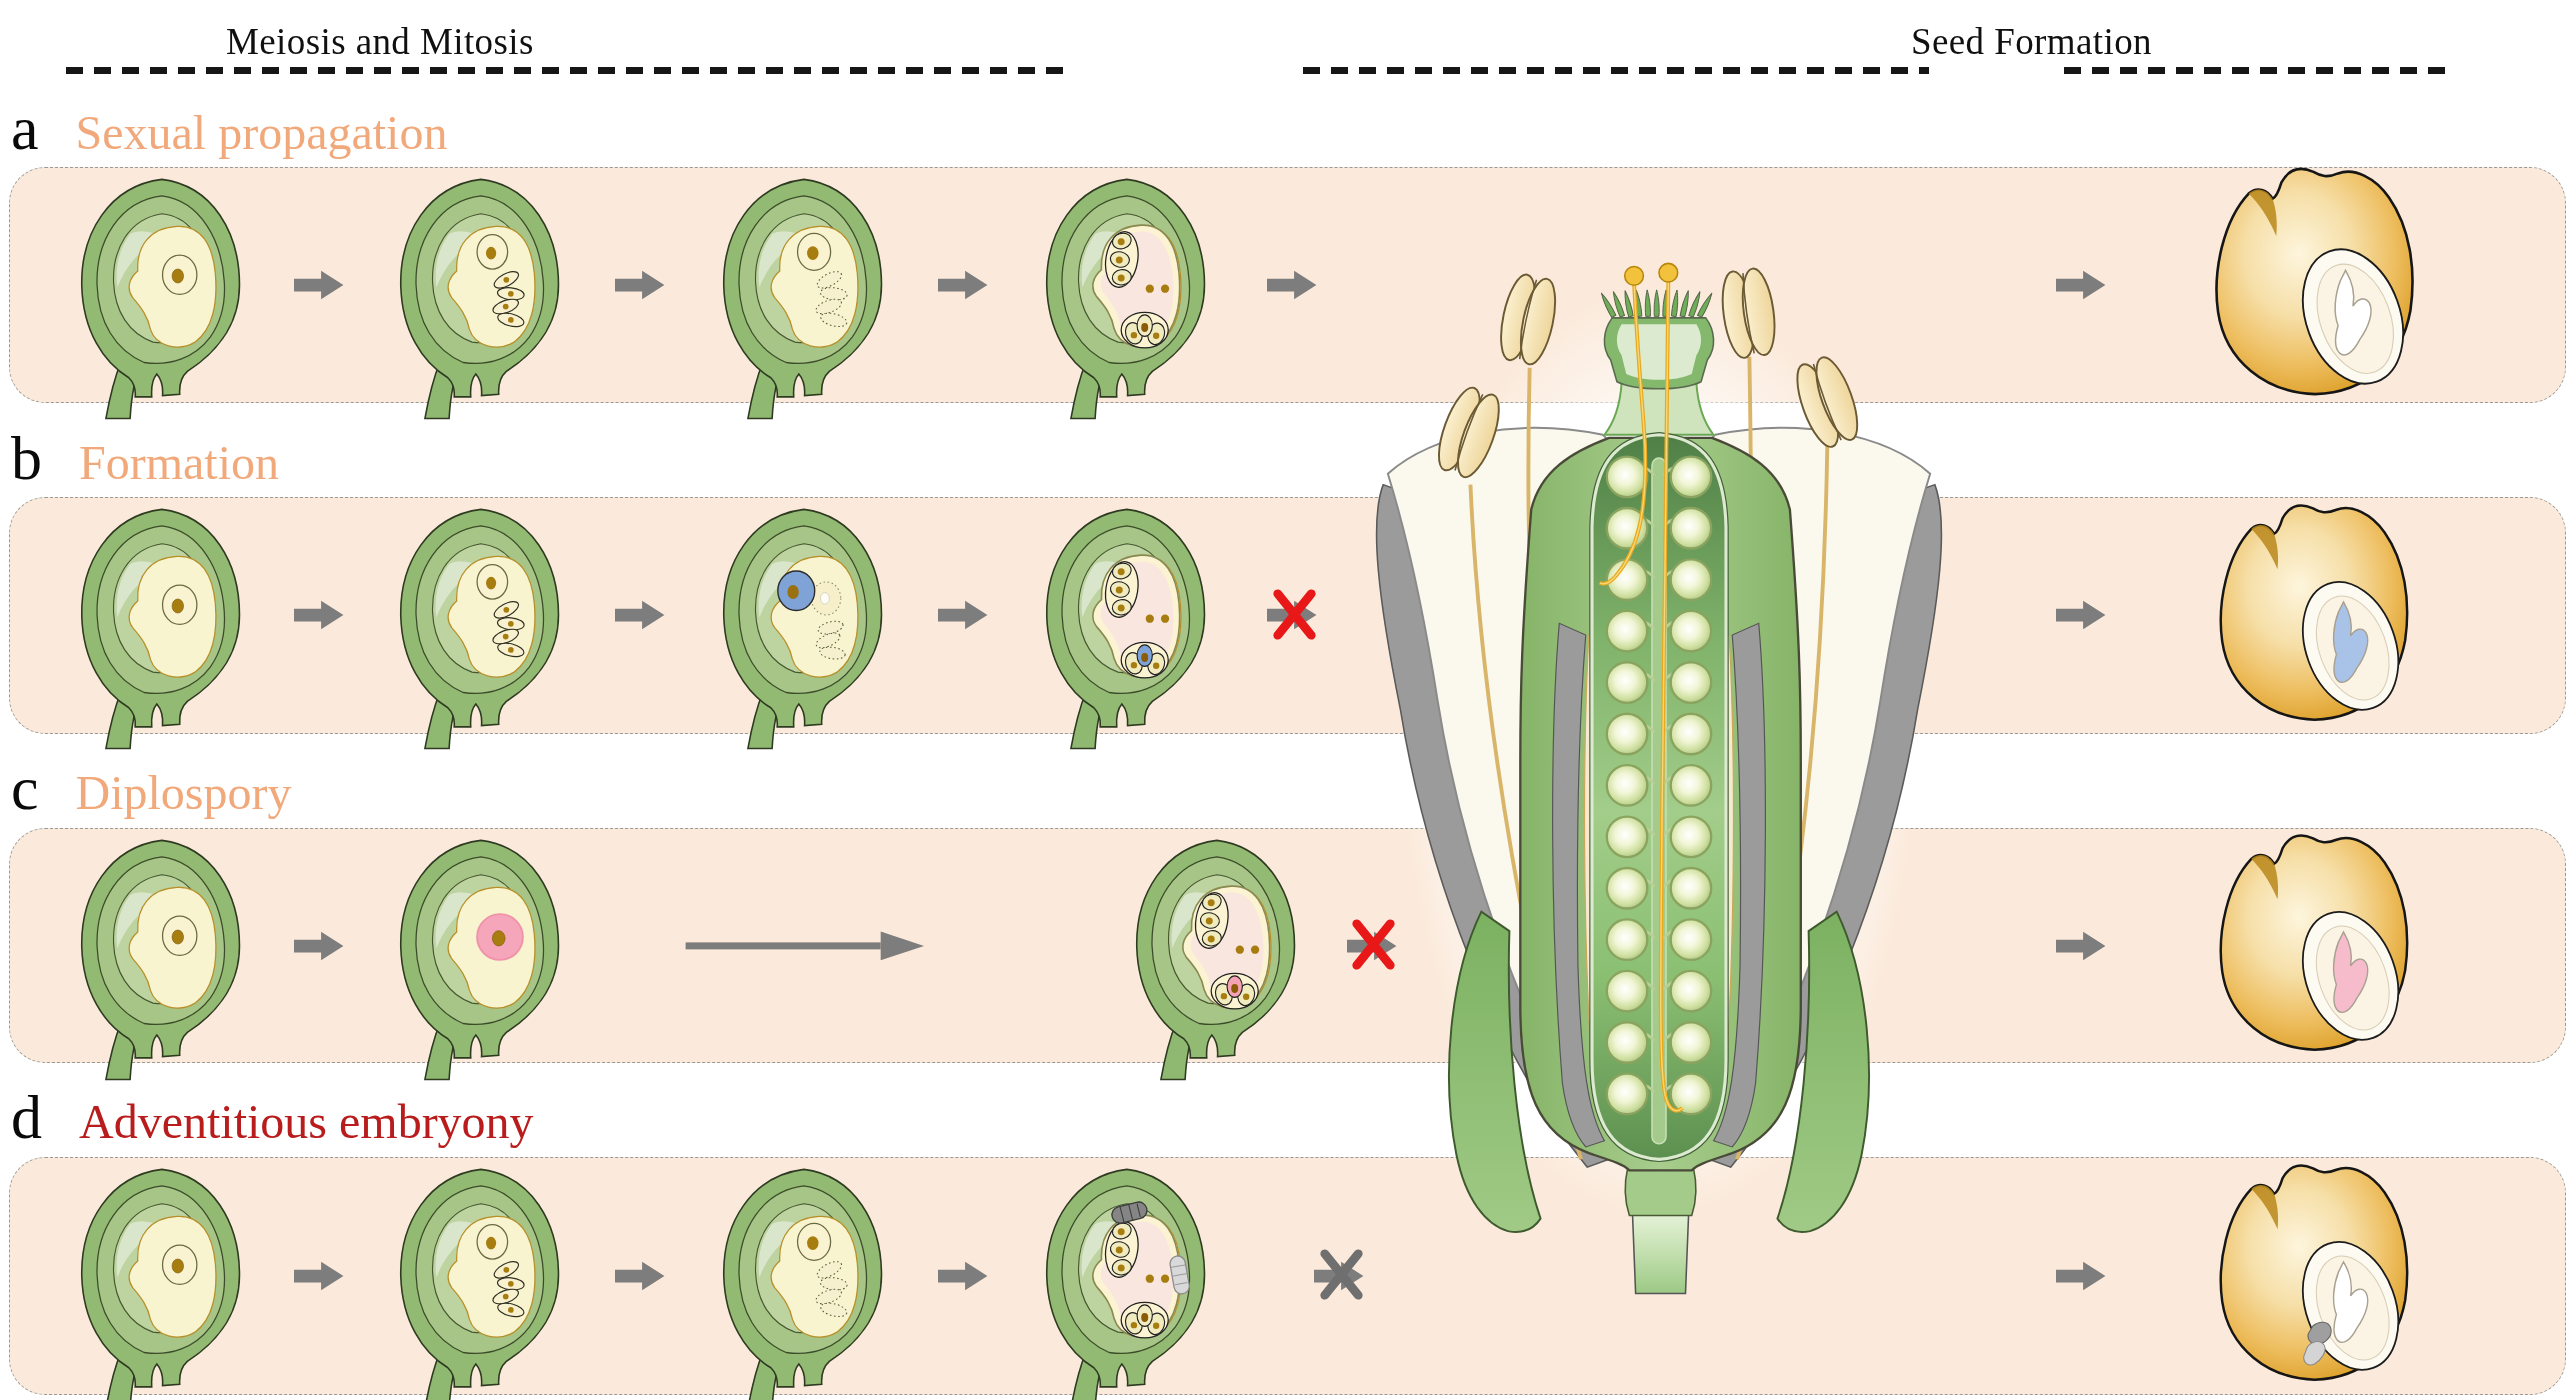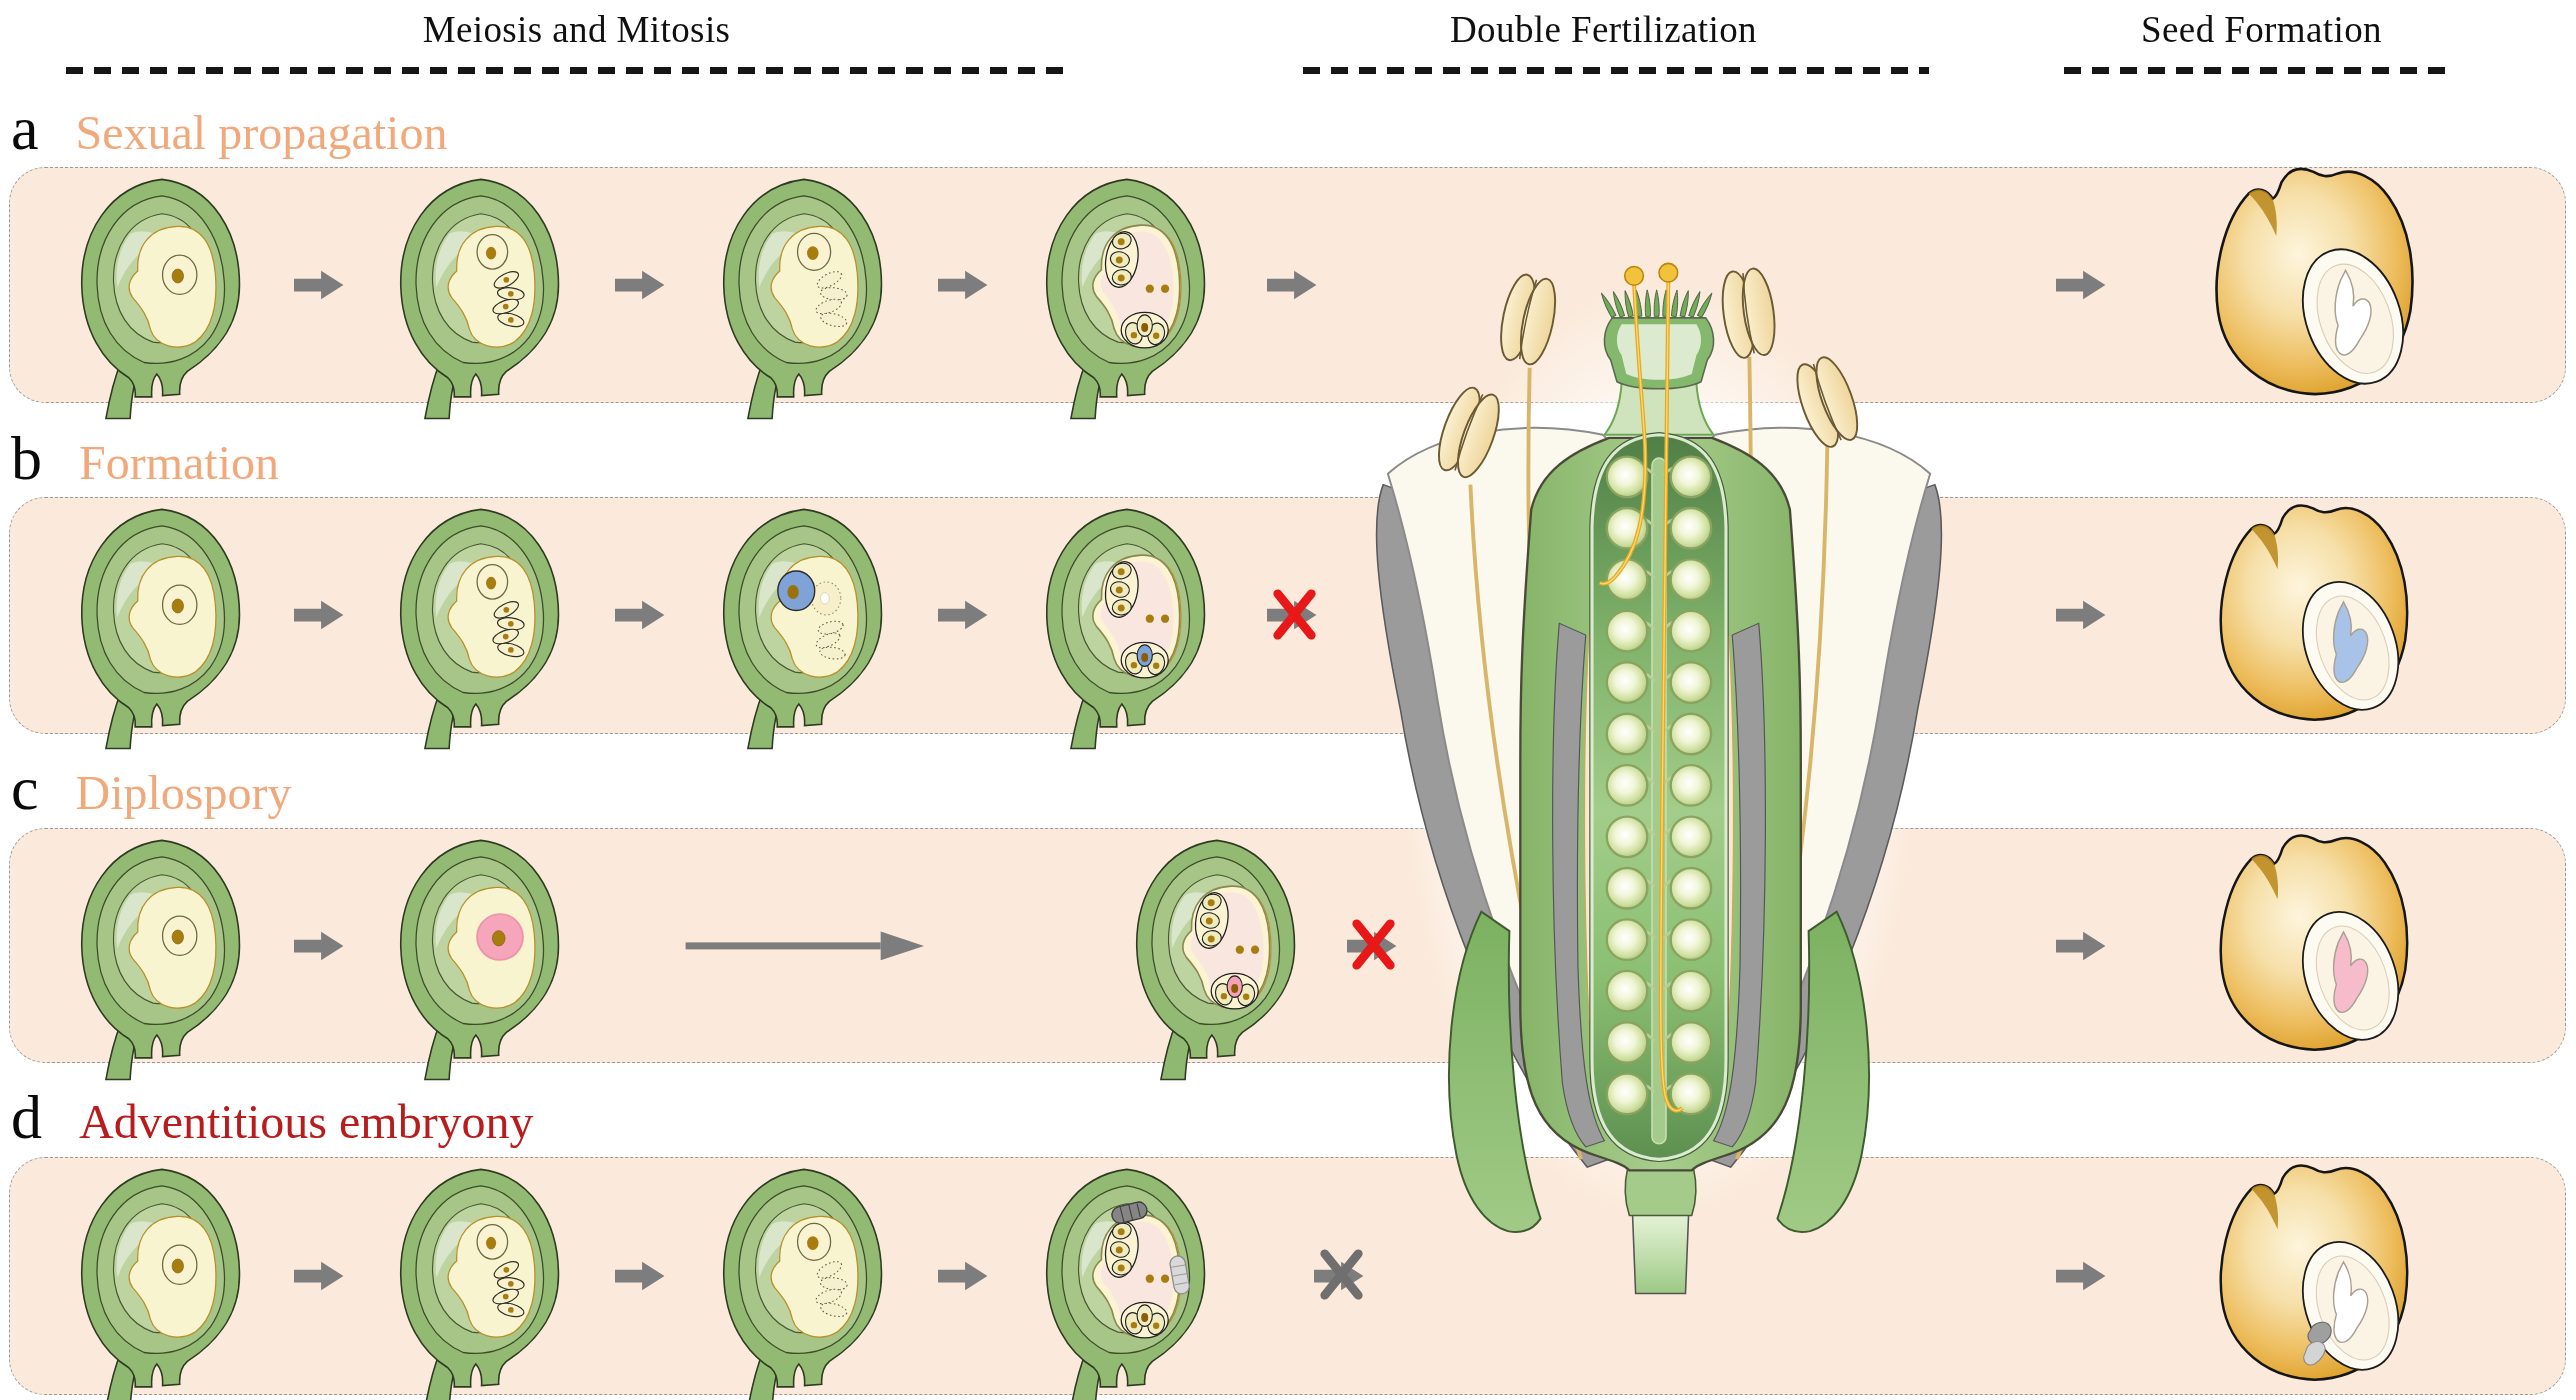--- a/index.html
+++ b/index.html
@@ -1,19 +1,19 @@
 <!DOCTYPE html>
 <html style="font-size:12.5px"><head>
 <meta charset="utf-8">
 <style>
   html,body{margin:0;padding:0;background:#ffffff;}
   #stage{position:relative;width:2576px;height:1401px;background:#ffffff;overflow:hidden;
          font-family:"Liberation Serif", serif;}
-  .col-head{position:absolute;width:701px;text-align:center;font-size:37px;color:#101010;
-            letter-spacing:0.4px;top:8px;}
+  .col-head{position:absolute;width:701px;text-align:left;font-size:37px;color:#101010;
+            letter-spacing:0.4px;top:20px;}
   .col-dash{position:absolute;top:67px;height:7px;
             background:repeating-linear-gradient(90deg,#161616 0 17px,transparent 17px 28px);}
   .band{position:absolute;left:9.3px;width:2557px;background:#fbeadb;border:1.9px dashed #999a96;
         border-radius:36px;box-sizing:border-box;}
   .row-label{position:absolute;display:flex;align-items:baseline;left:11px;height:67px;}
   .row-label .letter{font-size:62px;color:#0a0a0a;line-height:1;}
   .row-label .title{font-size:48px;line-height:1;margin-left:37px;}
   .piece{position:absolute;}
   .glow{position:absolute;left:1302px;top:101px;width:714px;height:1299px;
         background:radial-gradient(ellipse 50% 50% at 50% 50%,rgba(255,255,255,1) 0%,rgba(255,255,255,1) 42%,rgba(255,255,255,0) 72%);
@@ -199,21 +199,20 @@
       <g id="anther">
         <ellipse cx="-13" cy="0" rx="19" ry="56" fill="url(#anGrad)" stroke="#6b5a33" stroke-width="2.5"></ellipse>
         <ellipse cx="13" cy="0" rx="19" ry="56" fill="url(#anGrad)" stroke="#6b5a33" stroke-width="2.5"></ellipse>
         <path d="M0,-52 C-3,-20 -3,20 0,52" stroke="#6b5a33" stroke-width="2" fill="none"></path>
       </g>
     </defs>
   </svg>
 
   <div class="col-head" style="left:226px">Meiosis and Mitosis</div>
   <div class="col-dash" style="left:66px;width:1001px"></div>
-  <div class="col-head" style="left:1253px">Double Fertilization</div>
   <div class="col-dash" style="left:1303px;width:626px"></div>
   <div class="col-head" style="left:1911px">Seed Formation</div>
   <div class="col-dash" style="left:2064px;width:384px"></div>
 
   <div class="band" style="top:167px;height:236px"></div>
   <div class="band" style="top:497px;height:237px"></div>
   <div class="band" style="top:828px;height:235px"></div>
   <div class="band" style="top:1157px;height:238px"></div>
 
   <div class="row-label" style="top:97px">

